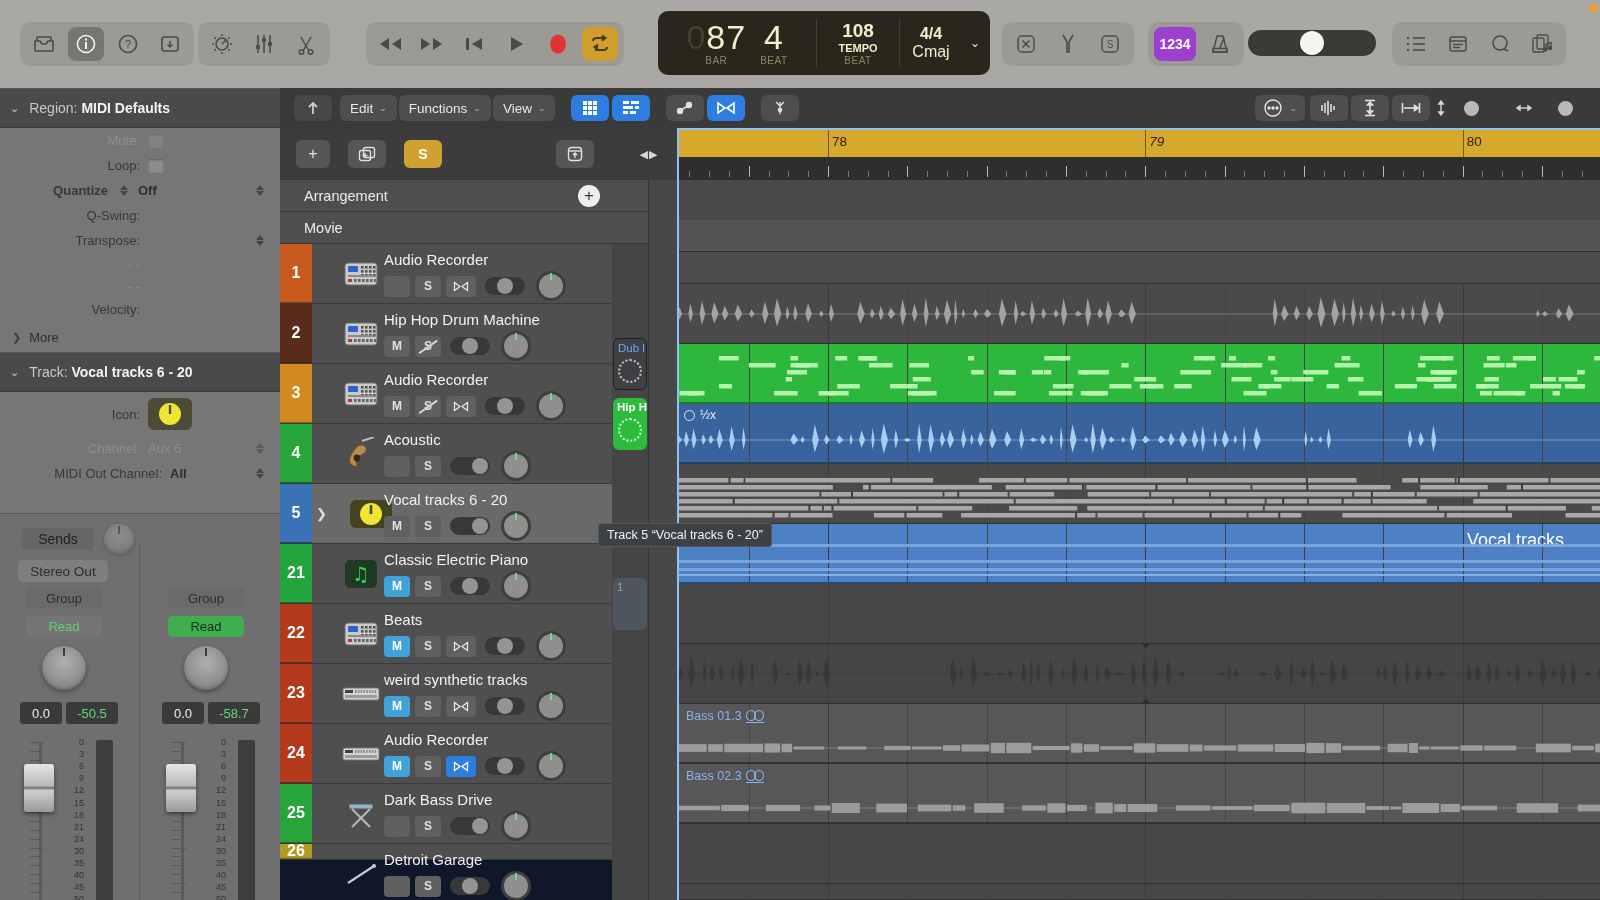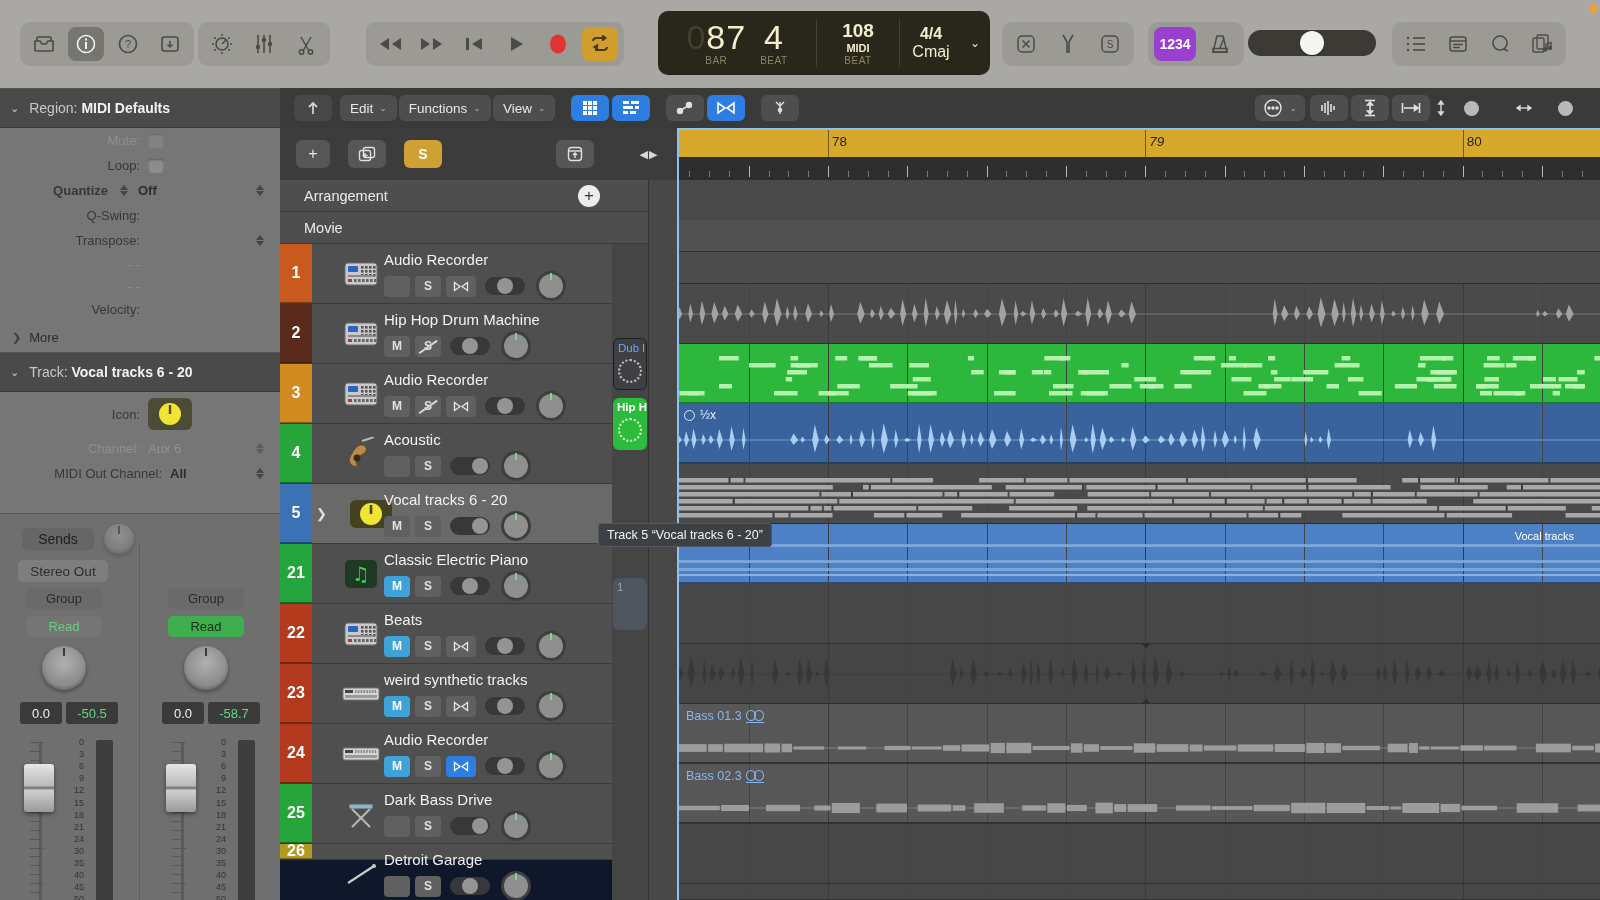--- a/index.html
+++ b/index.html
@@ -228,21 +228,21 @@
           <div class="lcdlab">BAR</div>
         </div>
         <div class="lcdsec">
           <div class="lcdbig">4</div>
           <div class="lcdlab">BEAT</div>
         </div>
       </div>
       <div class="lcddiv"></div>
       <div class="lcdsec" style="width:82px;">
         <div style="font-size:19px;font-weight:600;">108</div>
-        <div style="font-size:11px;font-weight:700;">MIDI</div>
+        <div style="font-size:11px;font-weight:700;">TEMPO</div>
         <div class="lcdlab">BEAT</div>
       </div>
       <div class="lcddiv"></div>
       <div class="lcdsec" style="width:62px;">
         <div style="font-size:16px;font-weight:700;">4/4</div>
         <div style="font-size:16px;">Cmaj</div>
       </div>
       <div class="lcdsec" style="width:26px;color:#e8e4cd;">
           <span style="font-size:12px;">⌄</span>
         </div>
@@ -987,21 +987,21 @@
           <div class="gridl bar" style="left: 150.003px;"></div>
           <div class="gridl" style="left: 229.336px;"></div>
           <div class="gridl" style="left: 308.669px;"></div>
           <div class="gridl" style="left: 388.002px;"></div>
           <div class="gridl bar" style="left: 467.335px;"></div>
           <div class="gridl" style="left: 546.668px;"></div>
           <div class="gridl" style="left: 626.001px;"></div>
           <div class="gridl" style="left: 705.334px;"></div>
           <div class="gridl bar" style="left: 784.667px;"></div>
           <div class="gridl" style="left: 864px;"></div>
-          <div style="position: absolute; right: 26px; top: 6px; color: rgb(255, 255, 255); font-size: 11px;">Vocal tracks</div>
+          <div style="position: absolute; right: 36px; top: 6px; color: rgb(255, 255, 255); font-size: 18px;">Vocal tracks</div>
           <svg width="922" height="60" style="position: absolute; left: 0px; top: 0px;">
             <rect x="0" y="20" width="922" height="3" fill="#7fa9de" opacity="0.9"></rect>
             <rect x="0" y="36" width="922" height="3" fill="#7fa9de" opacity="0.9"></rect>
             <rect x="0" y="44" width="922" height="3" fill="#7fa9de" opacity="0.9"></rect>
             <rect x="0" y="50" width="922" height="2" fill="#9cbde8" opacity="0.8"></rect>
           </svg>
         </div>
         <div class="lane" style="top: 456px; height: 60px; background: rgb(71, 71, 71);">
           <div class="gridl" style="left: 70.67px;"></div>
           <div class="gridl bar" style="left: 150.003px;"></div>

